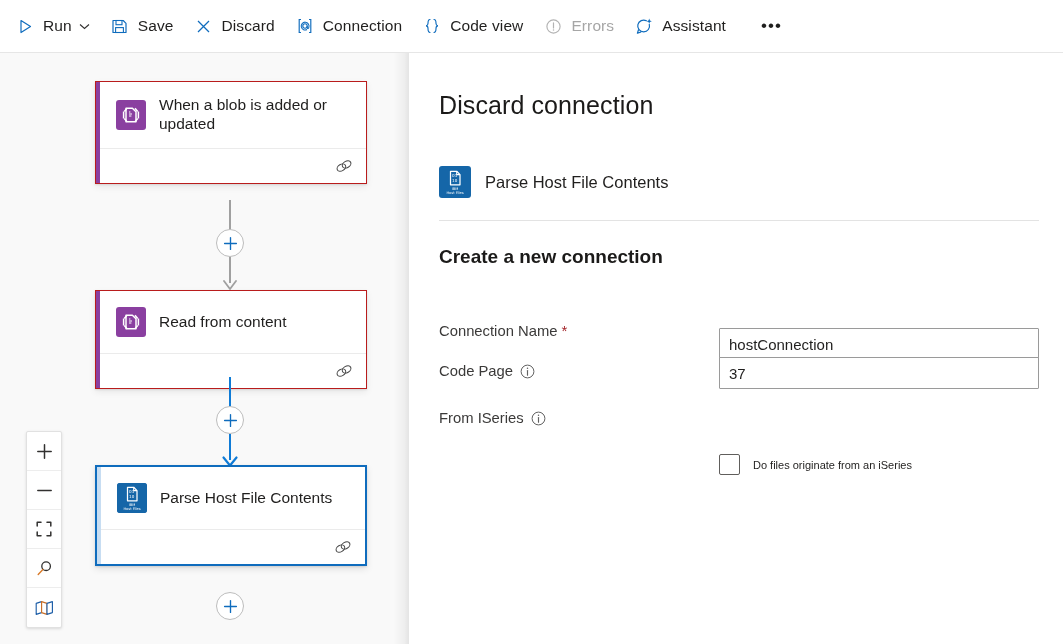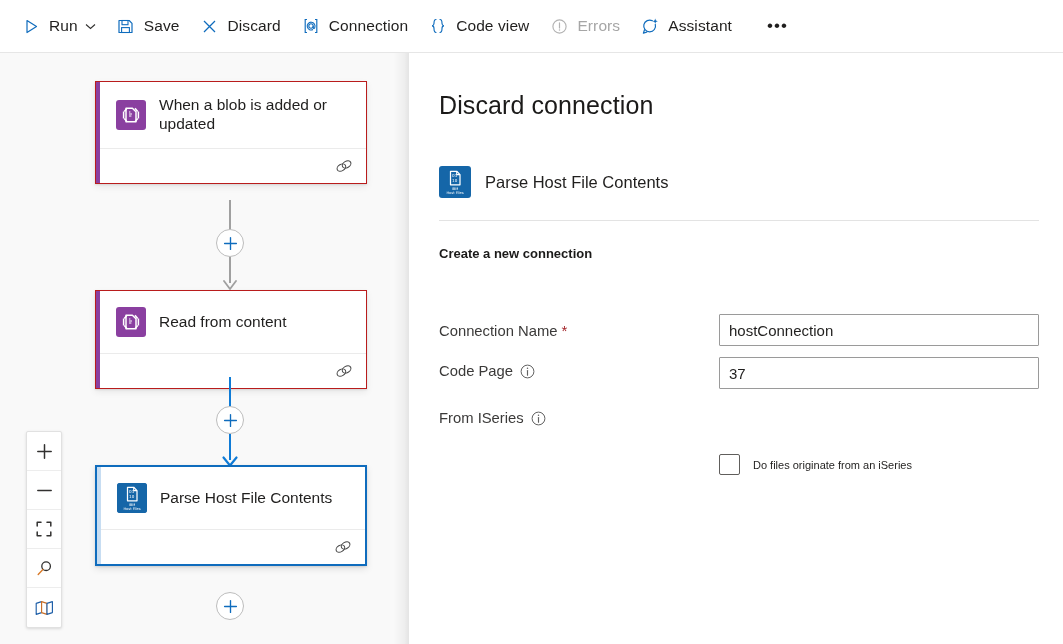--- a/index.html
+++ b/index.html
@@ -12,21 +12,21 @@
     color: #201f1e;
   }
 
   
   #toolbar {
     position: absolute; left: 0; top: 0;
     width: 1063px; height: 53px;
     background: #ffffff;
     border-bottom: 1px solid #e6e6e6;
     display: flex; align-items: center;
-    padding-left: 12px;
+    padding-left: 6px;
   }
   .tb-item {
     display: flex; align-items: center;
     height: 38px;
     padding: 0 9px;
     margin-right: 2px;
     cursor: pointer;
     border-radius: 2px;
     white-space: nowrap;
   }
@@ -177,21 +177,21 @@
     display: flex; align-items: center; justify-content: center;
     overflow: hidden;
   }
   #connector-name { font-size: 16.5px; color: #201f1e; }
   #panel-divider {
     position: absolute; left: 30px; top: 167px;
     width: 600px; height: 1px; background: #e3e3e3;
   }
   #section-title {
     position: absolute; left: 30px; top: 193px;
-    font-size: 13px; font-weight: 700; color: #1b1a19;
+    font-size: 19px; font-weight: 700; color: #1b1a19;
   }
 
   .field-label {
     position: absolute; left: 30px;
     font-size: 14.8px; color: #3b3a39;
     display: flex; align-items: center;
     white-space: nowrap;
   }
   .req-star { color: #a4262c; margin-left: 4px; font-size: 15px; }
   .info-ico { margin-left: 7px; display: inline-flex; }
@@ -472,21 +472,21 @@
   </div>
 
   <div id="panel-divider"></div>
 
   <div id="section-title">Create a new connection</div>
 
   <div class="field-label" style="top:269px;">
     <span>Connection Name</span>
     <span class="req-star">*</span>
   </div>
-  <input class="field-input" style="top: 261px;" value="hostConnection">
+  <input class="field-input" style="top: 275px;" value="hostConnection">
 
   <div class="field-label" style="top:310px;">
     <span>Code Page</span>
     <span class="info-ico">
       <svg width="15" height="15" viewBox="0 0 15 15">
         <circle cx="7.5" cy="7.5" r="6.4" fill="none" stroke="#616161" stroke-width="1"></circle>
         <circle cx="7.5" cy="4.3" r="0.78" fill="#616161"></circle>
         <path d="M7.5 6.6v4.6" stroke="#616161" stroke-width="1.15" stroke-linecap="round"></path>
       </svg>
     </span>

